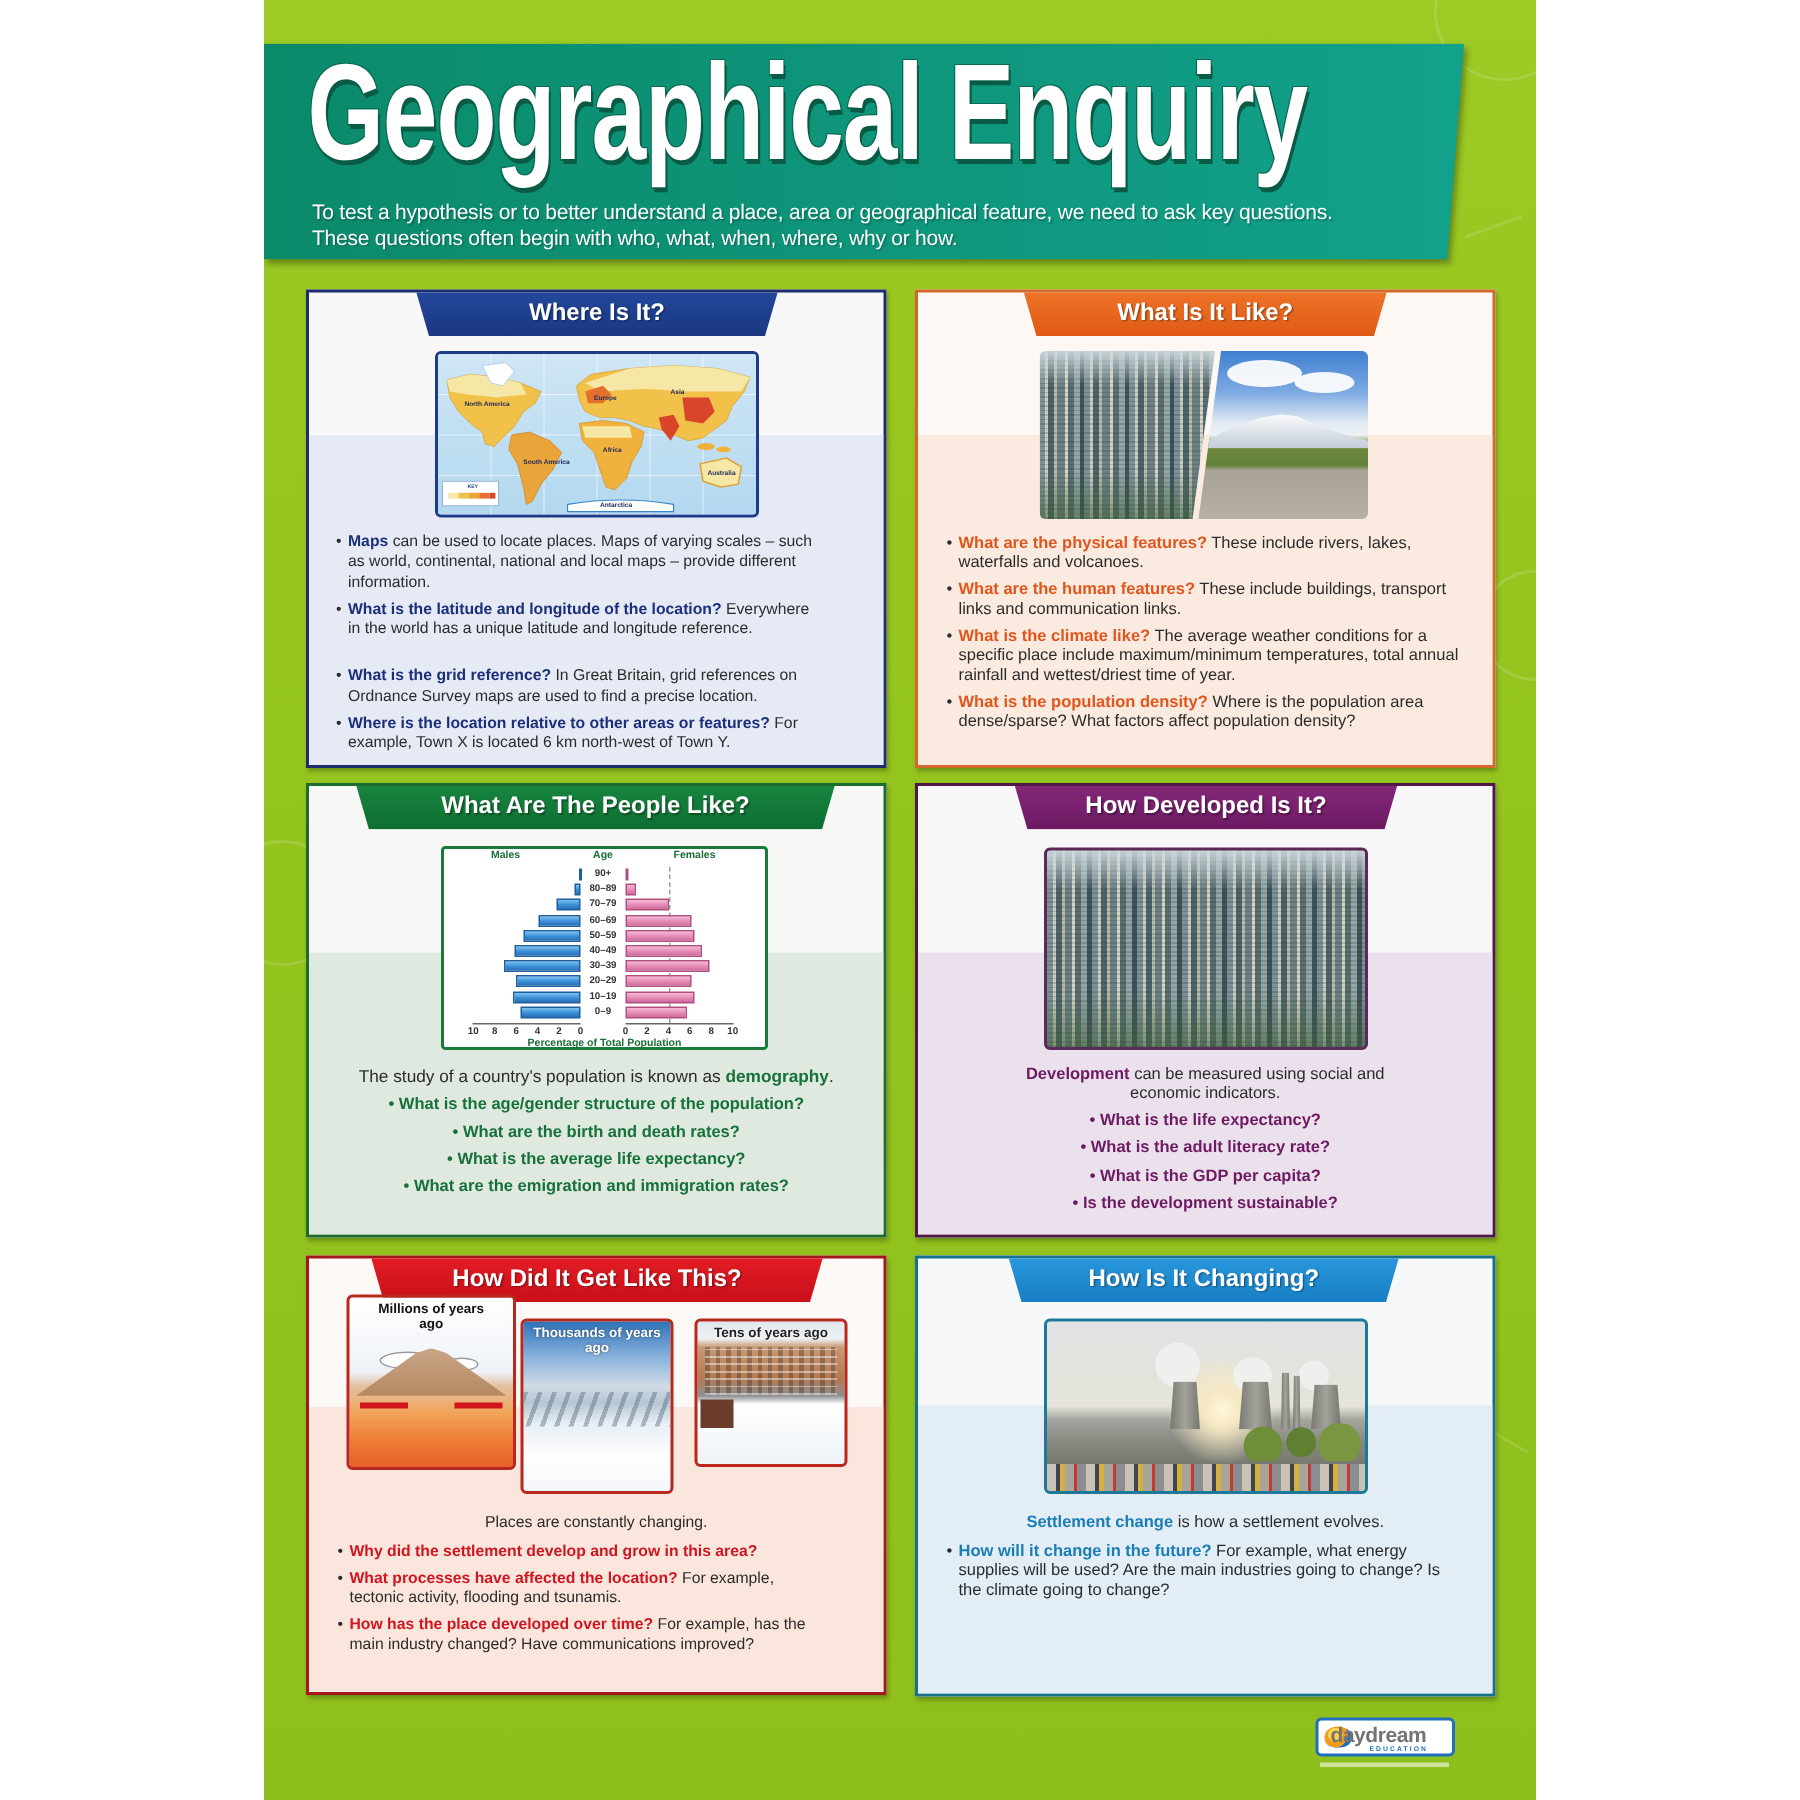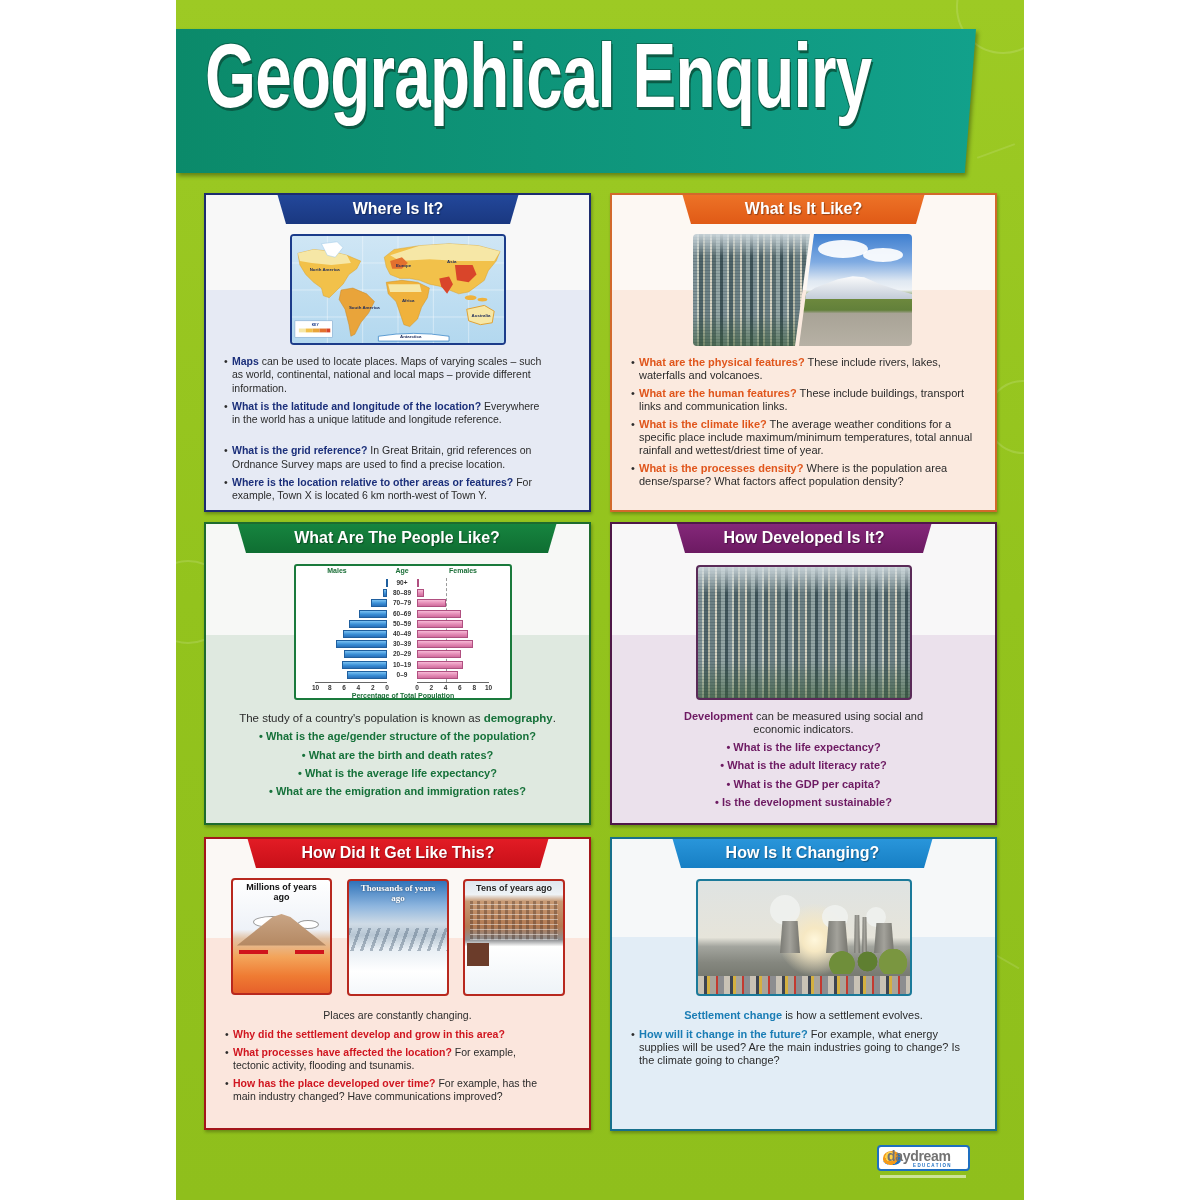--- a/index.html
+++ b/index.html
@@ -49,21 +49,21 @@
     clip-path:polygon(0 100%,15% 55%,35% 20%,48% 8%,58% 12%,72% 40%,88% 65%,100% 80%,100% 100%);}
   .cloud{position:absolute;border-radius:50%;background:rgba(255,255,255,.92);}
 
   
   .volcano{background:linear-gradient(180deg,#ffffff 0%,#eef2f8 44%,#e2c2a4 52%,#f3a45a 68%,#ef7b33 85%,#e6602a 100%);border:2px solid #b8281e;}
   .cone{position:absolute;left:4%;right:4%;top:30%;height:28%;background:linear-gradient(180deg,#c9a585,#b48862);
     clip-path:polygon(0 100%,40% 10%,50% 0,60% 10%,100% 100%);}
   .arrow{position:absolute;height:4px;background:#d0141c;top:62%;}
   .arrow.l{left:6%;width:30%;}
   .arrow.r{right:6%;width:30%;}
-  .snow{background:linear-gradient(180deg,#2f73ba 0%,#8db5de 22%,#cfdbe6 38%,#b7c6d3 48%,#e7eef4 60%,#ffffff 80%,#f4f7fa 100%);border:2px solid #b8281e;font-family:Liberation Serif, serif;}
+  .snow{background:linear-gradient(180deg,#2f73ba 0%,#8db5de 22%,#cfdbe6 38%,#b7c6d3 48%,#e7eef4 60%,#ffffff 80%,#f4f7fa 100%);border:2px solid #b8281e;}
   .rocks{position:absolute;left:0;right:0;top:42%;height:20%;background:repeating-linear-gradient(110deg,rgba(90,110,130,.45) 0 3px,transparent 3px 9px);}
   .resort{background:linear-gradient(180deg,#dfe6ee 0%,#eef2f5 12%,#c89a74 18%,#b37a52 40%,#8e8f92 52%,#ffffff 58%,#eef3f7 100%);border:2px solid #b8281e;}
   .windows{position:absolute;left:5%;right:5%;top:18%;height:34%;background:
     repeating-linear-gradient(0deg,rgba(255,255,255,.45) 0 1px,transparent 1px 5px),
     repeating-linear-gradient(90deg,rgba(60,40,30,.35) 0 3px,transparent 3px 7px);}
   .chalet{position:absolute;left:2%;width:22%;top:55%;height:20%;background:#6b3c2a;}
   .caption{position:absolute;left:0;right:0;top:2px;text-align:center;font-size:9px;line-height:10px;font-weight:700;}
 
   
   .plant{background:
@@ -101,20 +101,24 @@
   <div class="deco" style="left:780px;top:-40px;width:90px;height:90px;"></div>
   <div class="deco" style="left:810px;top:380px;width:70px;height:70px;"></div>
   <div class="deco" style="left:-30px;top:560px;width:80px;height:80px;"></div>
   <div class="deco-line" style="left:800px;top:150px;width:40px;height:2px;transform:rotate(-20deg);"></div>
   <div class="deco-line" style="left:815px;top:960px;width:30px;height:2px;transform:rotate(30deg);"></div>
 
   <div class="banner-wrap">
     <div class="banner"></div>
   </div>
   <div class="title">Geographical Enquiry</div>
+  <div class="intro">
+    <div>To test a hypothesis or to better understand a place, area or geographical feature, we need to ask key questions.</div>
+    <div>These questions often begin with who, what, when, where, why or how.</div>
+  </div>
 
   <div class="panel" style="left:28px;top:193px;width:387px;height:319px;border-color:#1d2d6e;background:#f8f8f8;">
     <div class="tint" style="top:95px;background:#e6eaf4;"></div>
     <div class="tab" style="left:71px;width:242px;background:linear-gradient(180deg,#23489c,#1a3880);">
       <span>Where Is It?</span>
     </div>
     <div class="img map" style="left:84px;top:39px;width:216px;height:111px;">
       <svg width="212" height="107" viewBox="0 0 216 111" preserveAspectRatio="none">
         <defs>
           <linearGradient id="ocean" x1="0" y1="0" x2="0" y2="1">
@@ -184,21 +188,21 @@
     <div class="img city" style="left:81px;top:39px;width:219px;height:112px;clip-path:polygon(0 0,117px 0,102px 112px,0 112px);border-radius:4px;"></div>
     <div class="img mountain" style="left:81px;top:39px;width:219px;height:112px;clip-path:polygon(121px 0,219px 0,219px 112px,106px 112px);border-radius:4px;">
       <div class="cloud" style="left:125px;top:6px;width:50px;height:18px;"></div>
       <div class="cloud" style="left:170px;top:14px;width:40px;height:14px;"></div>
       <div class="peak" style="left:105px;"></div>
     </div>
     <ul class="qlist" style="left:19px;top:160.5px;width:350px;font-size:11px;line-height:13px;">
       <li style="margin-bottom:5px;"><span class="q" style="color:#e0561c">What are the physical features?</span><span> These include rivers, lakes, waterfalls and volcanoes.</span></li>
       <li style="margin-bottom:5px;"><span class="q" style="color:#e0561c">What are the human features?</span><span> These include buildings, transport links and communication links.</span></li>
       <li style="margin-bottom:5px;"><span class="q" style="color:#e0561c">What is the climate like?</span><span> The average weather conditions for a specific place include maximum/minimum temperatures, total annual rainfall and wettest/driest time of year.</span></li>
-      <li><span class="q" style="color:#e0561c">What is the processes density?</span><span> Where is the population area dense/sparse? What factors affect population density?</span></li>
+      <li><span class="q" style="color:#e0561c">What is the population density?</span><span> Where is the population area dense/sparse? What factors affect population density?</span></li>
     </ul>
   </div>
 
   <div class="panel" style="left:434px;top:522px;width:387px;height:303px;border-color:#4f1848;background:#f8f7f8;">
     <div class="tint" style="top:111px;background:#ebe1ec;"></div>
     <div class="tab" style="left:64px;width:256px;background:linear-gradient(180deg,#86287b,#6c1a62);">
       <span>How Developed Is It?</span>
     </div>
     <div class="img city" style="left:84px;top:41px;width:216px;height:135px;border:2px solid #5a2a58;"></div>
     <div class="center-text" style="top:185.5px;">
@@ -278,33 +282,33 @@
       <div class="line bq" style="font-size:11px;line-height:18.3px;color:#16713a;">What is the average life expectancy?</div>
       <div class="line bq" style="font-size:11px;line-height:18.3px;color:#16713a;">What are the emigration and immigration rates?</div>
     </div>
   </div>
 
   <div class="panel" style="left:28px;top:837px;width:387px;height:293px;border-color:#a3161a;background:#fbf8f5;">
     <div class="tint" style="top:99px;background:#fbe6dd;"></div>
     <div class="tab" style="left:41px;width:302px;background:linear-gradient(180deg,#e41d26,#c80f18);">
       <span>How Did It Get Like This?</span>
     </div>
-    <div class="img volcano" style="left:25px;top:39px;width:101px;height:117px;">
+    <div class="img volcano" style="left:25px;top:24px;width:113px;height:117px;">
       <div class="cloud" style="left:20px;top:36px;width:36px;height:10px;border:1px solid #999;background:#fff;"></div>
       <div class="cloud" style="left:64px;top:40px;width:20px;height:7px;border:1px solid #999;background:#fff;"></div>
       <div class="cone"></div>
       <div class="arrow l"></div>
       <div class="arrow r"></div>
       <div class="caption" style="color:#111;padding:0 12px;">Millions of years ago</div>
     </div>
     <div class="img snow" style="left:141px;top:40px;width:102px;height:117px;">
       <div class="rocks"></div>
       <div class="caption" style="color:#fff;padding:0 6px;text-shadow:0 0 2px rgba(0,0,0,.5);">Thousands of years ago</div>
     </div>
-    <div class="img resort" style="left:257px;top:40px;width:102px;height:117px;">
+    <div class="img resort" style="left:257px;top:40px;width:102px;height:99px;">
       <div class="windows"></div>
       <div class="chalet"></div>
       <div class="caption" style="color:#222;text-shadow:0 0 2px #fff;">Tens of years ago</div>
     </div>
     <div class="center-text" style="top:169.5px;font-size:10.5px;line-height:13px;">Places are constantly changing.</div>
     <ul class="qlist" style="left:19px;top:188.5px;width:326px;font-size:10.5px;line-height:13px;">
       <li style="margin-bottom:5px;"><span class="q" style="color:#d01620">Why did the settlement develop and grow in this area?</span><span></span></li>
       <li style="margin-bottom:5px;"><span class="q" style="color:#d01620">What processes have affected the location?</span><span> For example, tectonic activity, flooding and tsunamis.</span></li>
       <li><span class="q" style="color:#d01620">How has the place developed over time?</span><span> For example, has the main industry changed? Have communications improved?</span></li>
     </ul>

